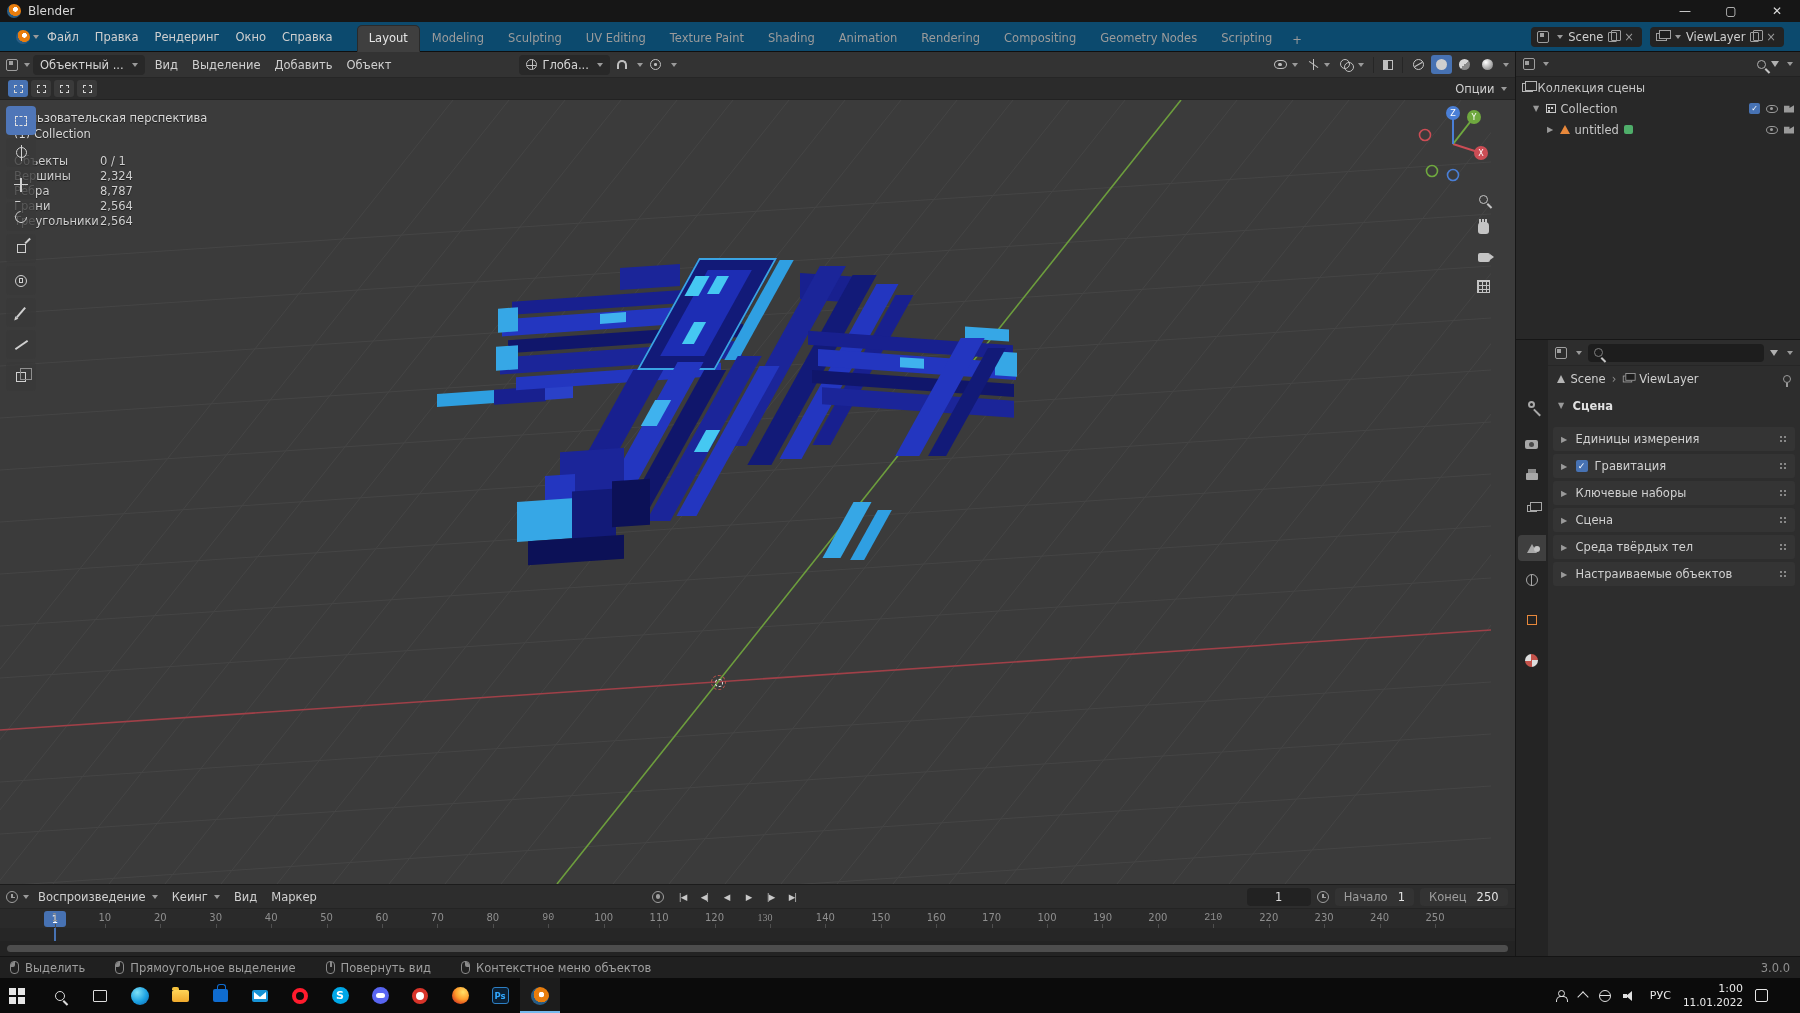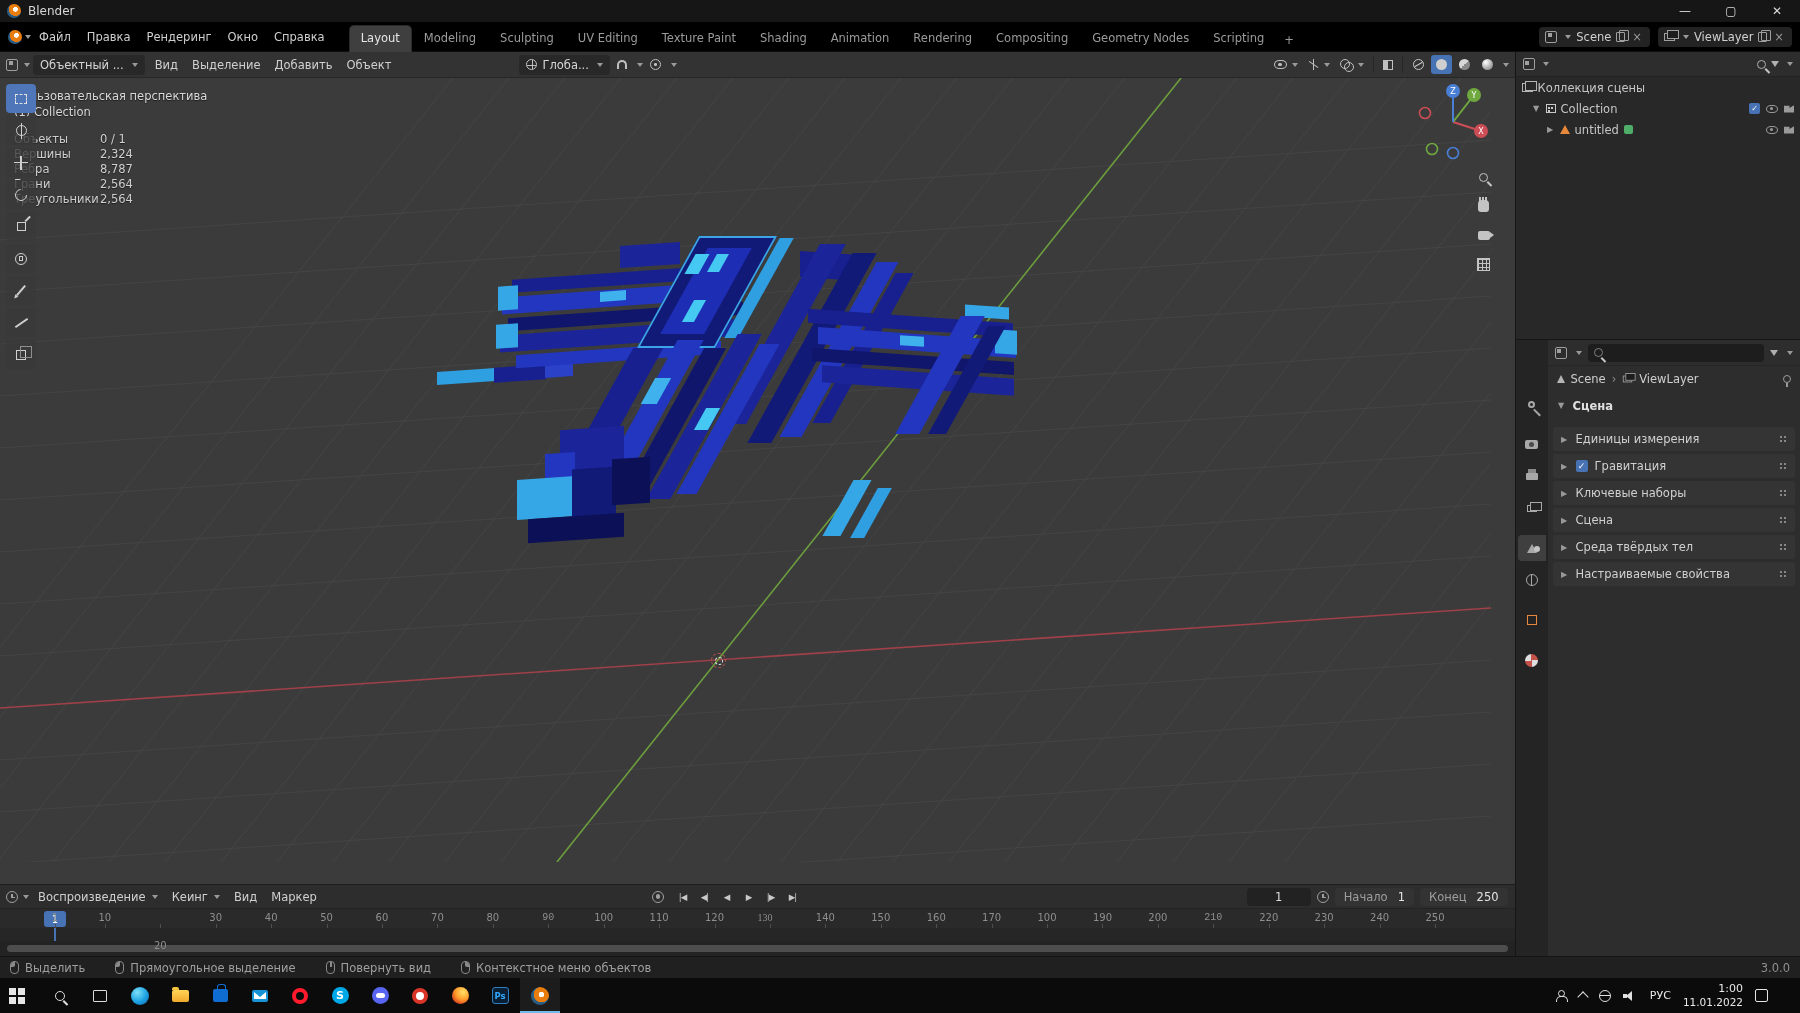--- a/index.html
+++ b/index.html
@@ -4,21 +4,21 @@
 <style>
 *{box-sizing:border-box;margin:0;padding:0}
 body{width:1800px;height:1013px;overflow:hidden;background:#1d1d1d;font-family:"DejaVu Sans",sans-serif;font-size:11.5px;color:#c8c8c8;-webkit-font-smoothing:antialiased}
 .dd{width:0;height:0;border-left:3.5px solid transparent;border-right:3.5px solid transparent;border-top:4.5px solid #9a9a9a;margin-left:3px;flex:none}
 
 #titlebar{height:22px;background:#161616;display:flex;align-items:center;padding-left:7px;gap:7px;color:#d8d8d8;font-size:12px}
 .blogo{width:14px;height:14px;border-radius:50%;background:radial-gradient(circle at 60% 38%,#ffffff 0 2.2px,#e87d0d 2.6px 6.4px,#2a5d84 6.8px);flex:none}
 #win-controls{margin-left:auto;display:flex;height:100%}
 .wbtn{width:46px;display:flex;align-items:center;justify-content:center;color:#dcdcdc;font-size:12px}
 
-#topbar{height:30px;background:#000000;display:flex;align-items:center;padding:0 8px;border-bottom:1px solid #0f0f0f;position:relative}
+#topbar{height:30px;background:#0c4a6e;display:flex;align-items:center;padding:0 16px;border-bottom:1px solid #0f0f0f;position:relative}
 #top-menus{display:flex;align-items:center}
 .menu{padding:3px 8px;color:#cfcfcf;border-radius:3px}
 #tabs{display:flex;align-items:flex-end;margin-left:16px;height:30px}
 .tab{padding:5px 11px 6px;color:#9b9b9b;border-radius:5px 5px 0 0;border:1px solid transparent;white-space:nowrap}
 .tab.active{background:#3f3f3f;color:#e6e6e6;border-color:#2a2a2a;border-bottom-color:transparent}
 .tab-add{padding:5px 8px;color:#9b9b9b}
 #topbar-right{margin-left:auto;display:flex;gap:8px;align-items:center}
 .pillfield{display:flex;align-items:center;background:#232323;border-radius:4px;height:20px;padding:0 6px;gap:5px;color:#d0d0d0}
 .xbtn{color:#9a9a9a;padding:0 2px}
 .ic-copy{width:9px;height:10px;border:1.2px solid #9f9f9f;border-radius:1px;position:relative}
@@ -357,20 +357,38 @@
           <div class="sh">
               <span class="shc material"></span>
             </div>
           <div class="sh">
               <span class="shc rendered"></span>
             </div>
           <span class="dd"></span>
         </div>
       </div>
 
+      <div id="vp-tools-row">
+        <div class="smode active">
+            <span class="bx"></span>
+          </div>
+        <div class="smode">
+            <span class="bx"></span>
+          </div>
+        <div class="smode">
+            <span class="bx"></span>
+          </div>
+        <div class="smode">
+            <span class="bx"></span>
+          </div>
+        <div id="opts">
+          <span>Опции</span>
+          <span class="dd"></span>
+        </div>
+      </div>
 
       <div id="canvas">
         <svg id="grid" width="1491" height="784">
             <line x1="0" y1="162" x2="1491" y2="62" stroke="#454545" stroke-width="1"></line>
             <line x1="0" y1="214" x2="1491" y2="114" stroke="#454545" stroke-width="1"></line>
             <line x1="0" y1="266" x2="1491" y2="166" stroke="#454545" stroke-width="1"></line>
             <line x1="0" y1="318" x2="1491" y2="218" stroke="#454545" stroke-width="1"></line>
             <line x1="0" y1="370" x2="1491" y2="270" stroke="#454545" stroke-width="1"></line>
             <line x1="0" y1="422" x2="1491" y2="322" stroke="#454545" stroke-width="1"></line>
             <line x1="0" y1="474" x2="1491" y2="374" stroke="#454545" stroke-width="1"></line>
@@ -570,21 +588,21 @@
             <span class="nv">250</span>
           </div>
         </div>
       </div>
       <div id="tl-ruler">
         <div id="cf-marker">1</div>
       <div class="tick" style="left: 55px;">1</div>
           <div class="tickmark" style="left: 55px;"></div>
           <div class="tick" style="left: 104.88px;">10</div>
           <div class="tickmark" style="left: 104.88px;"></div>
-          <div class="tick" style="left: 160.302px; margin-top: 28px;">20</div>
+          <div class="tick" style="left: 160.302px;">20</div>
           <div class="tickmark" style="left: 160.302px;"></div>
           <div class="tick" style="left: 215.724px;">30</div>
           <div class="tickmark" style="left: 215.724px;"></div>
           <div class="tick" style="left: 271.146px;">40</div>
           <div class="tickmark" style="left: 271.146px;"></div>
           <div class="tick" style="left: 326.568px;">50</div>
           <div class="tickmark" style="left: 326.568px;"></div>
           <div class="tick" style="left: 381.99px;">60</div>
           <div class="tickmark" style="left: 381.99px;"></div>
           <div class="tick" style="left: 437.412px;">70</div>
@@ -745,21 +763,21 @@
               <div class="plabel">Сцена</div>
               <div class="grip"></div>
             </div>
             <div class="panel">
               <div class="tri8">▶</div>
               <div class="plabel">Среда твёрдых тел</div>
               <div class="grip"></div>
             </div>
             <div class="panel">
               <div class="tri8">▶</div>
-              <div class="plabel">Настраиваемые свойства</div>
+              <div class="plabel">Настраиваемые объектов</div>
               <div class="grip"></div>
             </div>
           </div>
       </div>
     </div>
   </div>
 </div>
 
 <div id="statusbar">
   <div id="sb-hints" style="display:flex;gap:30px">

